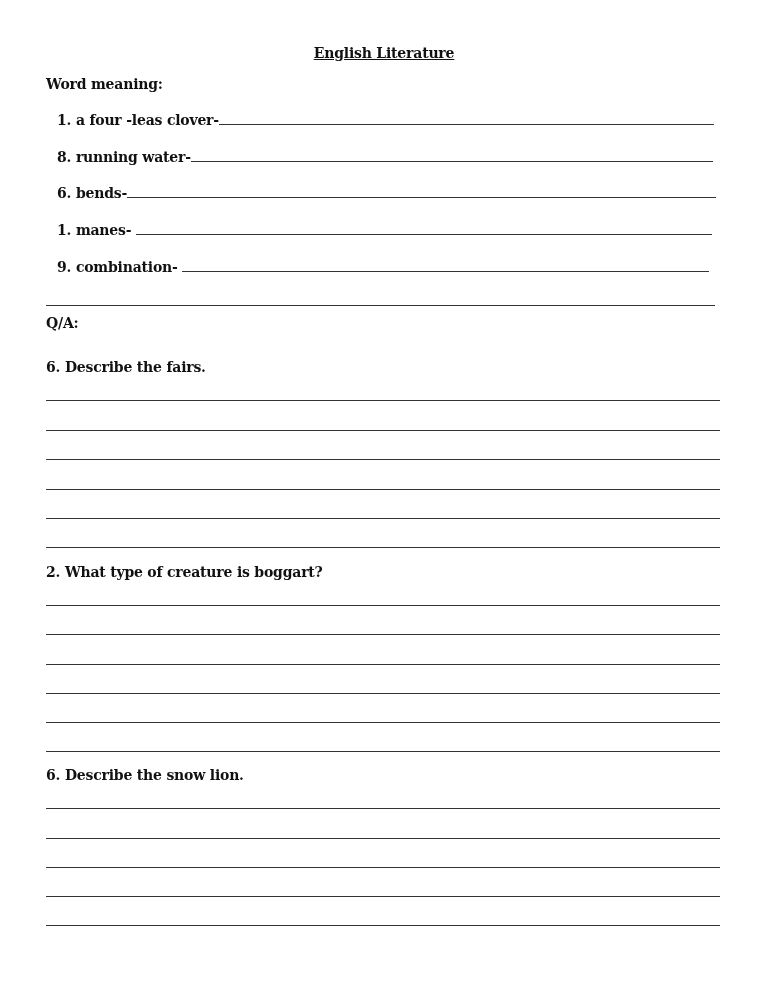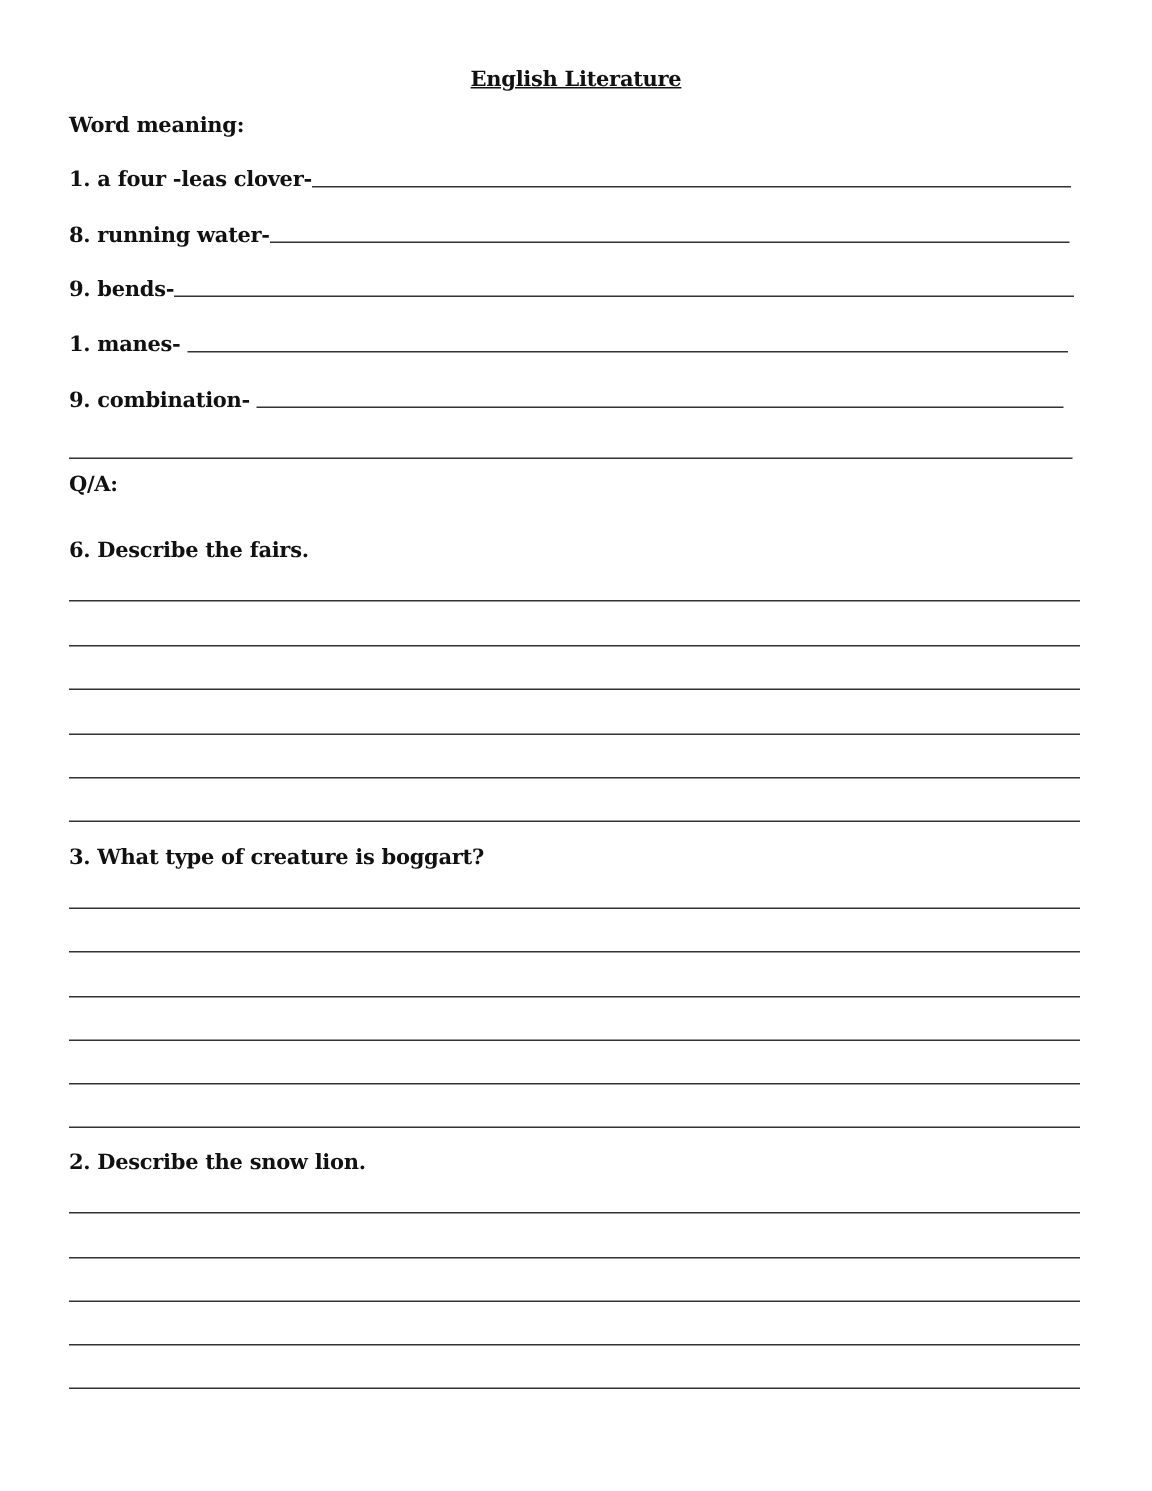--- a/index.html
+++ b/index.html
@@ -3,21 +3,21 @@
 <meta charset="utf-8">
 <style>
   html, body { margin: 0; padding: 0; background: #ffffff; }
   body { width: 768px; height: 994px; position: relative; overflow: hidden;
          font-family: "DejaVu Serif", serif; color: #111; }
   .page { position: absolute; left: 0; top: 0; width: 768px; height: 994px; }
   .title { position: absolute; top: 45px; left: 0; width: 768px; text-align: center;
            font-size: 14px; font-weight: bold; text-decoration: underline; letter-spacing: -0.2px; }
   .heading { position: absolute; left: 46px; font-size: 14px; font-weight: bold; letter-spacing: -0.2px; }
   .wm-row { position: absolute; left: 46px; height: 18px; display: flex; align-items: flex-end; }
-  .wm-label { font-size: 14px; font-weight: bold; white-space: pre; letter-spacing: -0.2px; line-height: 16px; }
+  .wm-label { font-size: 14px; font-weight: bold; white-space: pre; letter-spacing: -0.2px; line-height: 16px; margin-left: 11px; }
   .wm-line { flex: 1; border-bottom: 1.5px solid #333; margin-bottom: 3px; }
   .rule { position: absolute; left: 46px; height: 0; border-bottom: 1.5px solid #333; }
 </style>
 </head>
 <body>
 
 <div class="page">
 
   <div class="title">English Literature</div>
 
@@ -25,21 +25,21 @@
 
   <div class="wm-row" style="top:110px; width:668px">
     <span class="wm-label">1. a four -leas clover-</span>
     <span class="wm-line"></span>
   </div>
   <div class="wm-row" style="top:147px; width:667px">
     <span class="wm-label">8. running water-</span>
     <span class="wm-line"></span>
   </div>
   <div class="wm-row" style="top:183px; width:670px">
-    <span class="wm-label">9. bends-</span>
+    <span class="wm-label">6. bends-</span>
     <span class="wm-line"></span>
   </div>
   <div class="wm-row" style="top:220px; width:666px">
     <span class="wm-label">1. manes- </span>
     <span class="wm-line"></span>
   </div>
   <div class="wm-row" style="top:257px; width:663px">
     <span class="wm-label">9. combination- </span>
     <span class="wm-line"></span>
   </div>
@@ -49,28 +49,28 @@
   <div class="heading" style="top:315px">Q/A:</div>
 
   <div class="heading" style="top:359px">6. Describe the fairs.</div>
   <div class="rule" style="top:400px; width:674px"></div>
   <div class="rule" style="top:430px; width:674px"></div>
   <div class="rule" style="top:459px; width:674px"></div>
   <div class="rule" style="top:489px; width:674px"></div>
   <div class="rule" style="top:518px; width:674px"></div>
   <div class="rule" style="top:547px; width:674px"></div>
 
-  <div class="heading" style="top:564px">3. What type of creature is boggart?</div>
+  <div class="heading" style="top:564px">2. What type of creature is boggart?</div>
   <div class="rule" style="top:605px; width:674px"></div>
   <div class="rule" style="top:634px; width:674px"></div>
   <div class="rule" style="top:664px; width:674px"></div>
   <div class="rule" style="top:693px; width:674px"></div>
   <div class="rule" style="top:722px; width:674px"></div>
   <div class="rule" style="top:751px; width:674px"></div>
 
-  <div class="heading" style="top:767px">2. Describe the snow lion.</div>
+  <div class="heading" style="top:767px">6. Describe the snow lion.</div>
   <div class="rule" style="top:808px; width:674px"></div>
   <div class="rule" style="top:838px; width:674px"></div>
   <div class="rule" style="top:867px; width:674px"></div>
   <div class="rule" style="top:896px; width:674px"></div>
   <div class="rule" style="top:925px; width:674px"></div>
 
 </div>
 
 </body></html>

